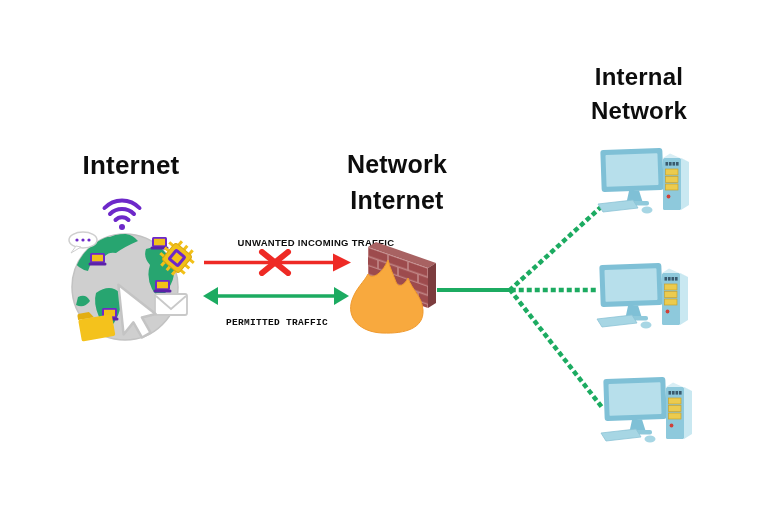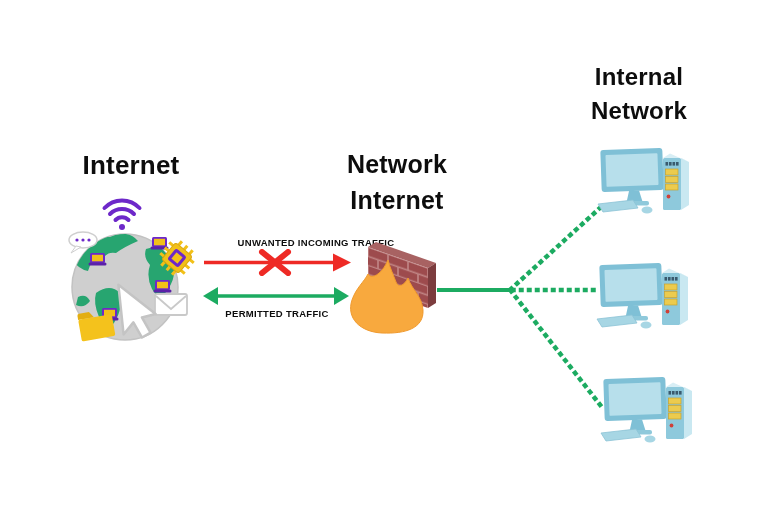--- a/index.html
+++ b/index.html
@@ -12,21 +12,21 @@
     letter-spacing:0.2px;
   }
   #internet-title{left:56px;top:150px;width:150px;font-size:26px;line-height:30px;}
   #firewall-title{left:322px;top:146px;width:150px;font-size:25px;line-height:36px;}
   #internal-title{left:564px;top:60px;width:150px;font-size:24px;line-height:34px;}
   .flow-label{
     position:absolute;color:#0d0d0d;font-weight:800;font-size:9.5px;
     text-align:center;letter-spacing:0.3px;white-space:nowrap;
   }
   #unwanted-label{left:198px;top:237px;width:164px;margin-left:36px;}
-  #permitted-label{left:199px;top:308px;width:156px;}
+  #permitted-label{left:199px;top:317px;width:156px;font-family:Liberation Mono, monospace;}
   .abs{position:absolute;}
   svg{display:block;}
 </style>
 </head>
 <body>
 
 <div id="stage">
 
   <div id="internet-title" class="title">
     <span>Internet</span>

